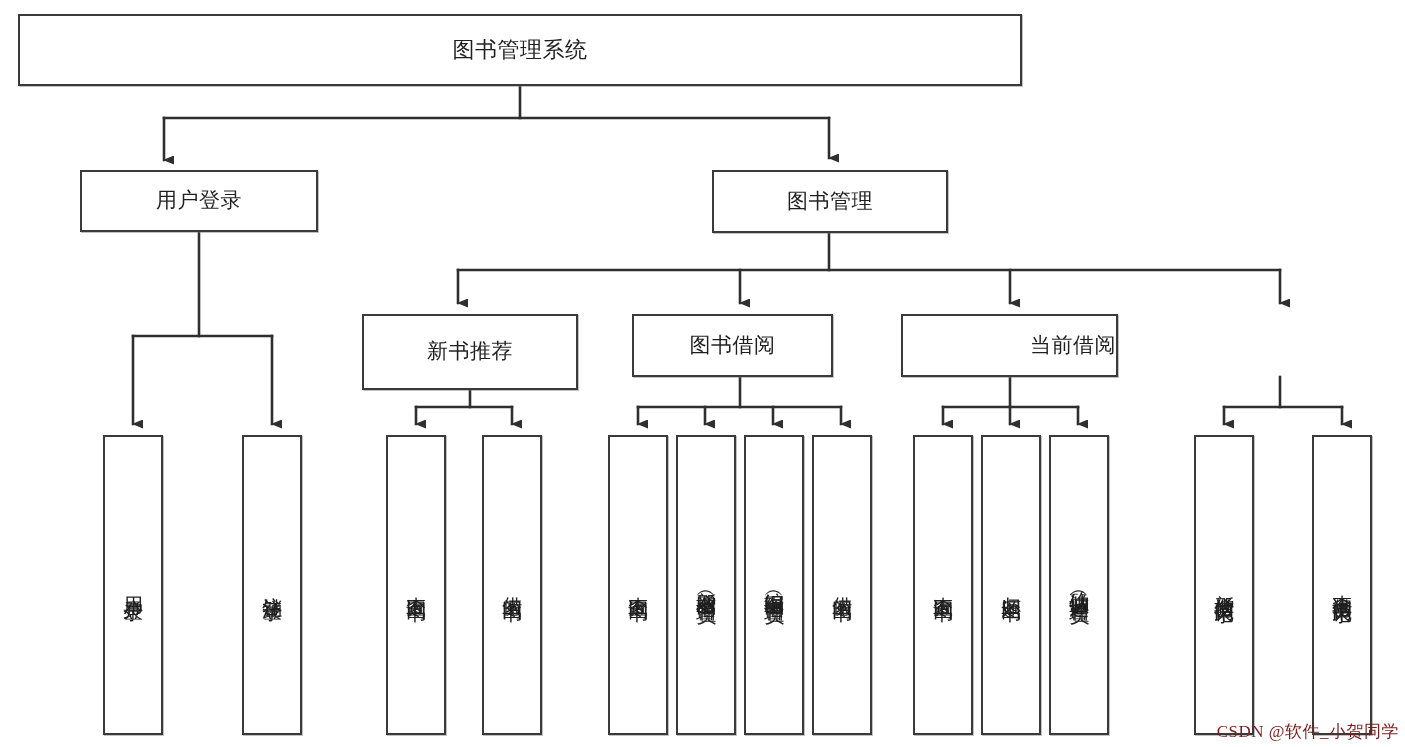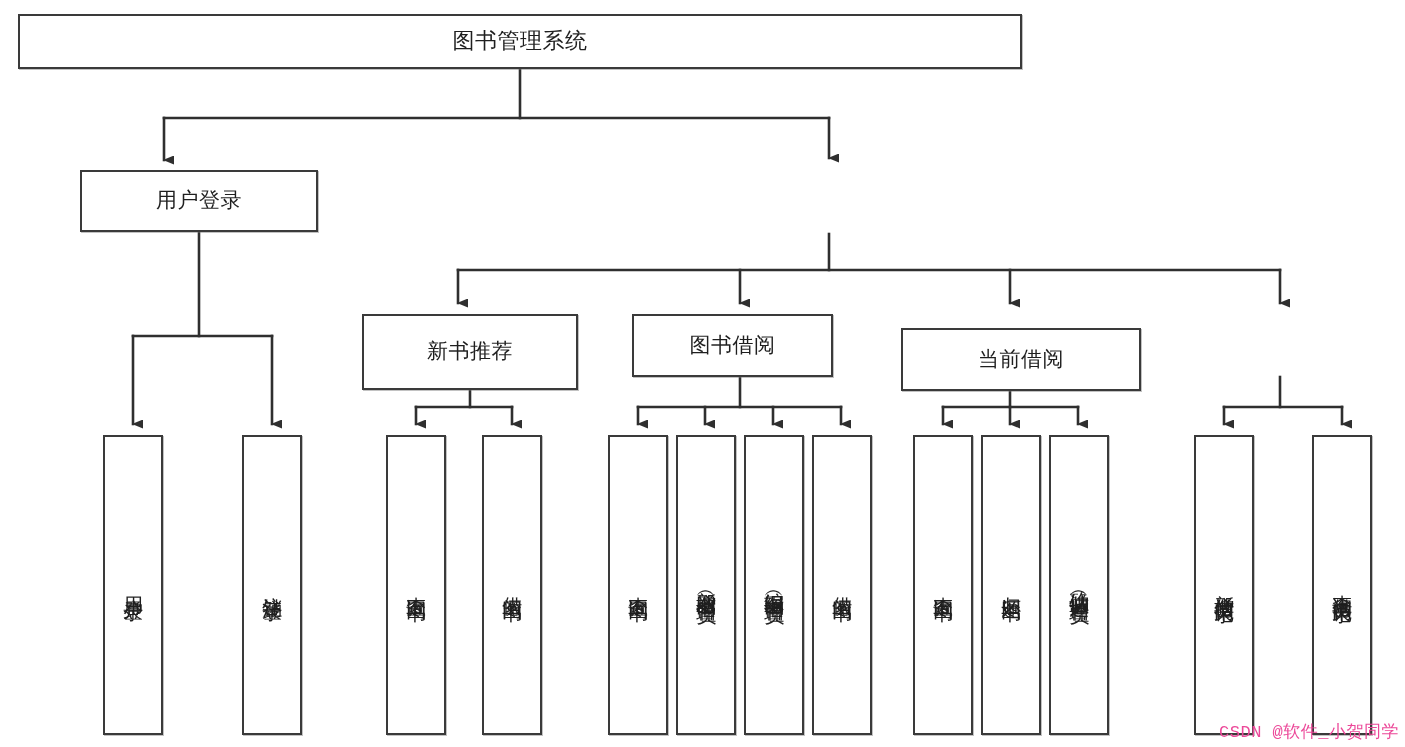--- a/index.html
+++ b/index.html
@@ -59,24 +59,24 @@
     writing-mode: vertical-rl;
     text-orientation: upright;
     display: block;
     max-height: 100%;
   }
   .watermark {
     position: absolute;
     right: 6px;
     bottom: 4px;
     font-size: 17px;
-    color: #ec4899;
+    color: #7f1d1d;
     letter-spacing: 0.5px;
     white-space: nowrap;
-    font-family: Liberation Mono, monospace;
+    font-family: Liberation Serif, serif;
   }
 </style>
 </head>
 <body>
 
 <div id="canvas">
 
   <svg id="wires" viewBox="0 0 1405 747" xmlns="http://www.w3.org/2000/svg">
     <defs>
       <marker id="arw" markerWidth="9" markerHeight="11" refX="4.5" refY="10" orient="auto" markerUnits="userSpaceOnUse">
@@ -122,35 +122,38 @@
       <path d="M1010,407 L1010,424" marker-end="url(#arw)"></path>
       <path d="M1078,407 L1078,424" marker-end="url(#arw)"></path>
 
       <path d="M1280,377 L1280,407"></path>
       <path d="M1224,407 L1342,407"></path>
       <path d="M1224,407 L1224,424" marker-end="url(#arw)"></path>
       <path d="M1342,407 L1342,424" marker-end="url(#arw)"></path>
     </g>
   </svg>
 
-  <div class="node h root" style="left:18px; top:14px; width:1004px; height:55px;align-items:center;">
+  <div class="node h root" style="left:18px; top:14px; width:1004px; height:72px;align-items:center;">
     <span>图书管理系统</span>
   </div>
 
   <div class="node h" style="left:80px; top:170px; width:238px; height:62px;">
     <span>用户登录</span>
   </div>
+  <div class="node h" style="left:712px; top:170px; width:236px; height:63px;">
+    <span>图书管理</span>
+  </div>
 
   <div class="node h" style="left:362px; top:314px; width:216px; height:76px;">
     <span>新书推荐</span>
   </div>
   <div class="node h" style="left:632px; top:314px; width:201px; height:63px;">
     <span>图书借阅</span>
   </div>
-  <div class="node h" style="left:901px; top:328px; width:240px; height:63px;">
+  <div class="node h" style="left:901px; top:314px; width:217px; height:63px;justify-content:flex-end;">
     <span>当前借阅</span>
   </div>
 
   <div class="node v" style="left:103px; top:435px; width:60px; height:300px;">
     <span class="vtxt">用户登录</span>
   </div>
   <div class="node v" style="left:242px; top:435px; width:60px; height:300px;">
     <span class="vtxt">注销登录</span>
   </div>
 

